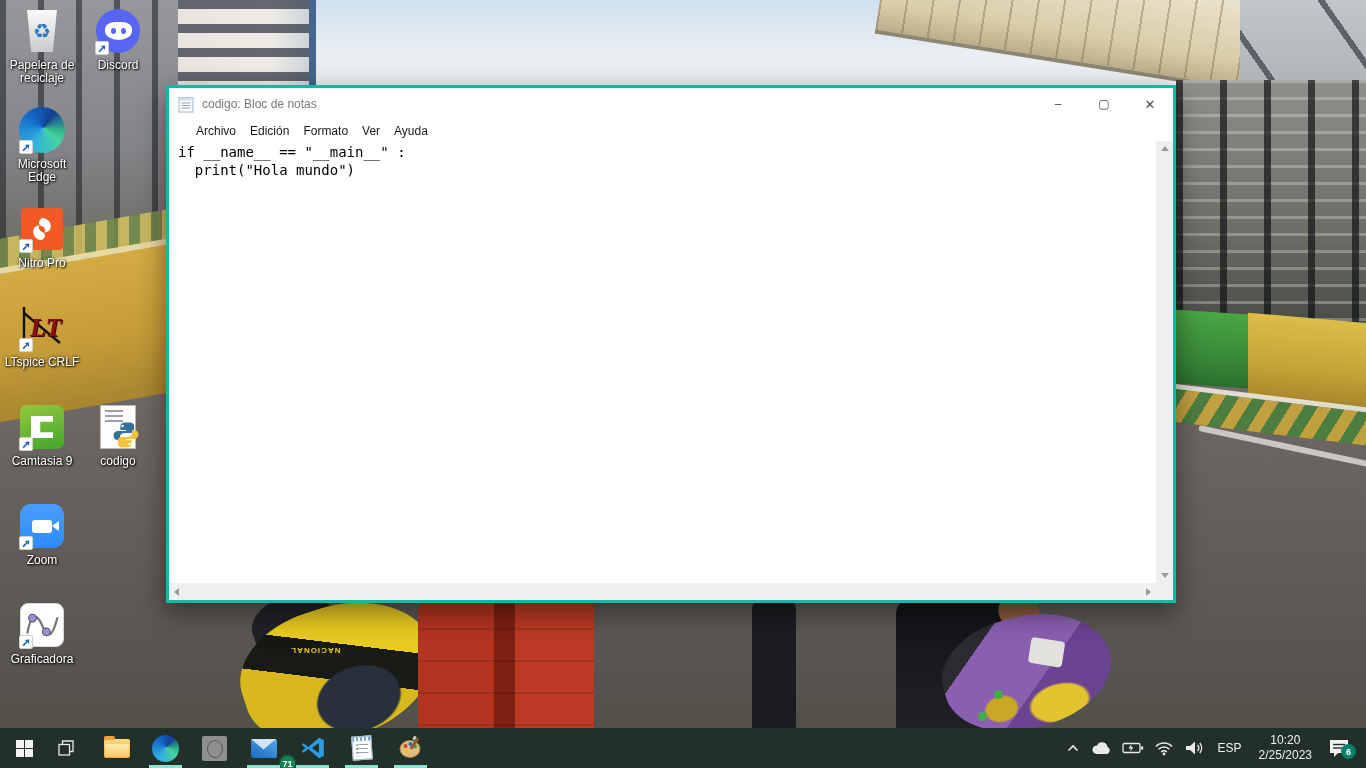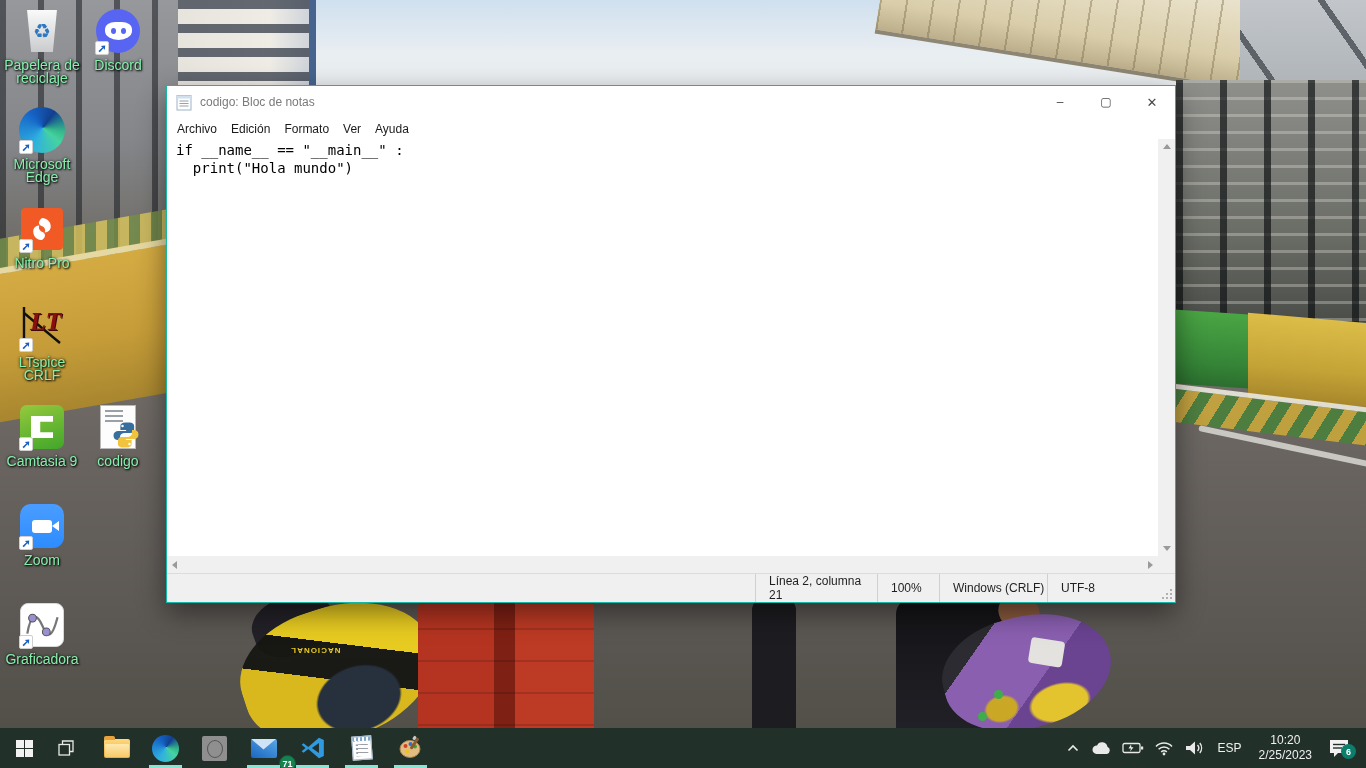--- a/index.html
+++ b/index.html
@@ -77,21 +77,21 @@
   .wp-helmet-purple::after { content:""; position:absolute; left:54%; top:26%; width:34px; height:26px;
     background:#e4e2df; transform:rotate(24deg); border-radius:4px; }
   .wp-star1,.wp-star2 { width:9px; height:9px; border-radius:50%; background:#3fae4a; }
   .wp-star1 { left:994px; top:690px; } .wp-star2 { left:978px; top:712px; }
 
   
   .icon-grid { position:absolute; left:4px; top:6px; z-index:2;
     display:grid; grid-template-columns:76px 76px; grid-auto-rows:99px; justify-items:center; }
   .dicon { width:76px; display:flex; flex-direction:column; align-items:center; cursor:default; }
   .dicon .ic { position:relative; width:48px; height:50px; display:flex; align-items:center; justify-content:center; }
-  .dicon .lbl { margin-top:3px; max-width:76px; text-align:center; font-size:14px; line-height:13px; color:#86efac;
+  .dicon .lbl { margin-top:3px; max-width:76px; text-align:center; font-size:12px; line-height:13px; color:#ffffff;
     text-shadow:1px 1px 2px #000, 0 0 3px rgba(0,0,0,.85); }
   .sc-arrow { position:absolute; left:1px; bottom:1px; width:14px; height:14px; background:#fff;
     border:1px solid #cfcfcf; border-radius:2px; color:#1d5fbf; font-size:11px; line-height:12px;
     font-weight:bold; text-align:center; }
   .icon-bin { position:relative; width:34px; height:42px;
     background:linear-gradient(180deg,#fafafa,#d7d9db 70%,#c9cbcd); 
     clip-path:polygon(6% 0,94% 0,82% 100%,18% 100%); display:flex; align-items:center; justify-content:center; }
   .icon-bin span { color:#2e78c2; font-size:20px; }
   .icon-discord { width:44px; height:44px; border-radius:50%; background:#5865F2; position:relative;
     display:flex; align-items:center; justify-content:center; }
@@ -113,50 +113,50 @@
     background:#d5d5d5; clip-path:polygon(0 0,100% 100%,0 100%); }
   .pdf-banner { position:absolute; left:-4px; top:4px; width:30px; height:12px; background:#c11e0f;
     color:#fff; font-size:9px; font-weight:bold; text-align:center; line-height:12px; }
   .pdf-mark { position:absolute; left:8px; top:19px; width:0; height:0;
     border-left:9px solid transparent; border-right:9px solid transparent; border-top:15px solid #cf1f10;
     transform:rotate(180deg); }
   .pdf-mark::after { content:""; position:absolute; left:-4px; top:-11px; width:0; height:0;
     border-left:4px solid transparent; border-right:4px solid transparent; border-top:7px solid #fdfdfd; }
   .icon-lt { position:relative; width:48px; height:46px; }
   .icon-lt svg { position:absolute; left:0; top:0; }
-  .lt-text { position:absolute; left:12px; top:2px; font-family:"Liberation Serif", serif;
+  .lt-text { position:absolute; left:12px; top:8px; font-family:"Liberation Serif", serif;
     font-style:italic; font-weight:bold; font-size:26px; color:#8b0f0f; text-shadow:1px 1px 0 #40080a; }
   .icon-cam { width:44px; height:44px; border-radius:7px;
     background:linear-gradient(160deg,#95c93d,#41a62a); display:flex; align-items:center; justify-content:center; }
   .c-mark { width:22px; height:22px; background:#fff;
     clip-path:polygon(0 0,100% 0,100% 26%,42% 26%,42% 74%,100% 74%,100% 100%,0 100%); }
   .icon-py { position:relative; width:36px; height:44px; background:#fdfdfd; border:1px solid #b9b9b9; }
   .icon-py::after { content:""; position:absolute; left:4px; right:12px; top:4px; height:12px;
     background:repeating-linear-gradient(180deg,#9aa0a6 0 1.5px, rgba(0,0,0,0) 1.5px 5px); }
   .icon-py svg { position:absolute; right:-6px; bottom:-2px; }
   .icon-zoomapp { width:44px; height:44px; border-radius:11px;
     background:linear-gradient(180deg,#4a9dff,#2d8cff); display:flex; align-items:center; justify-content:center; }
   .z-cam { position:relative; width:20px; height:13px; background:#fff; border-radius:3px; }
   .z-cam::after { content:""; position:absolute; right:-7px; top:1.5px; width:0; height:0;
     border-top:5px solid transparent; border-bottom:5px solid transparent; border-right:7px solid #fff; }
   .icon-geo { width:44px; height:44px; background:#fff; border-radius:8px; border:1px solid #d8d8d8;
     display:flex; align-items:center; justify-content:center; }
 
   
   .notepad { position:absolute; left:166px; top:85px; width:1010px; height:518px; z-index:5;
-    background:#fff; border:1px solid #14b8a6; box-shadow:0 10px 26px rgba(0,0,0,.45);
+    background:#fff; border:3px solid #14b8a6; box-shadow:0 10px 26px rgba(0,0,0,.45);
     display:flex; flex-direction:column; }
   .np-titlebar { height:32px; display:flex; align-items:center; background:#fff; flex:0 0 auto; }
   .np-title-icon { margin-left:9px; width:17px; height:17px; flex:0 0 auto; }
   .np-title { margin-left:7px; font-size:12px; color:#7a7a7a; flex:1 1 auto;
     white-space:nowrap; overflow:hidden; }
   .np-ctrl { width:46px; height:32px; display:flex; align-items:center; justify-content:center;
     font-size:12px; color:#4a4a4a; background:transparent; border:none; }
   .np-ctrl.close { font-size:13px; }
-  .np-menubar { height:21px; display:flex; align-items:center; padding-left:3px; flex:0 0 auto; }
+  .np-menubar { height:21px; display:flex; align-items:center; padding-left:20px; flex:0 0 auto; }
   .np-menu-item { font-size:12px; color:#1a1a1a; padding:2px 7px; }
   .np-body { flex:1 1 auto; display:flex; min-height:0; }
   .np-text { flex:1 1 auto; font-family:"DejaVu Sans Mono", monospace; font-size:14px; line-height:18px;
     color:#000; white-space:pre; padding:2px 0 0 9px; overflow:hidden; }
   .np-vscroll { flex:0 0 17px; background:#f0f0f0; display:flex; flex-direction:column;
     justify-content:space-between; align-items:center; }
   .np-hrow { flex:0 0 17px; display:flex; }
   .np-hscroll { flex:1 1 auto; background:#f0f0f0; display:flex; justify-content:space-between; align-items:center; }
   .np-corner { flex:0 0 17px; background:#f0f0f0; }
   .arr { width:0; height:0; border:4px solid transparent; }
@@ -408,28 +408,20 @@
         <span class="arr arr-down"></span>
       </div>
     </div>
     <div class="np-hrow">
       <div class="np-hscroll">
         <span class="arr arr-left"></span>
         <span class="arr arr-right"></span>
       </div>
       <div class="np-corner"></div>
     </div>
-    <div class="np-statusbar">
-      <div class="sb-fill"></div>
-      <div class="sb-seg sb-linecol">Línea 2, columna 21</div>
-      <div class="sb-seg sb-zoom">100%</div>
-      <div class="sb-seg sb-eol">Windows (CRLF)</div>
-      <div class="sb-seg sb-enc">UTF-8</div>
-      <div class="sb-grip"></div>
-    </div>
   </div>
 
   <div class="taskbar">
     <button class="tb-start">
       <span class="winlogo"></span>
     </button>
     <button class="tb-btn">
       <svg width="18" height="18" viewBox="0 0 18 18">
         <rect x="2" y="5.5" width="10.5" height="10.5" fill="none" stroke="#e8e8e8" stroke-width="1.3"></rect>
         <path d="M5.5 5.5 V2 h10.5 v10.5 h-3.5" fill="none" stroke="#e8e8e8" stroke-width="1.3"></path>

